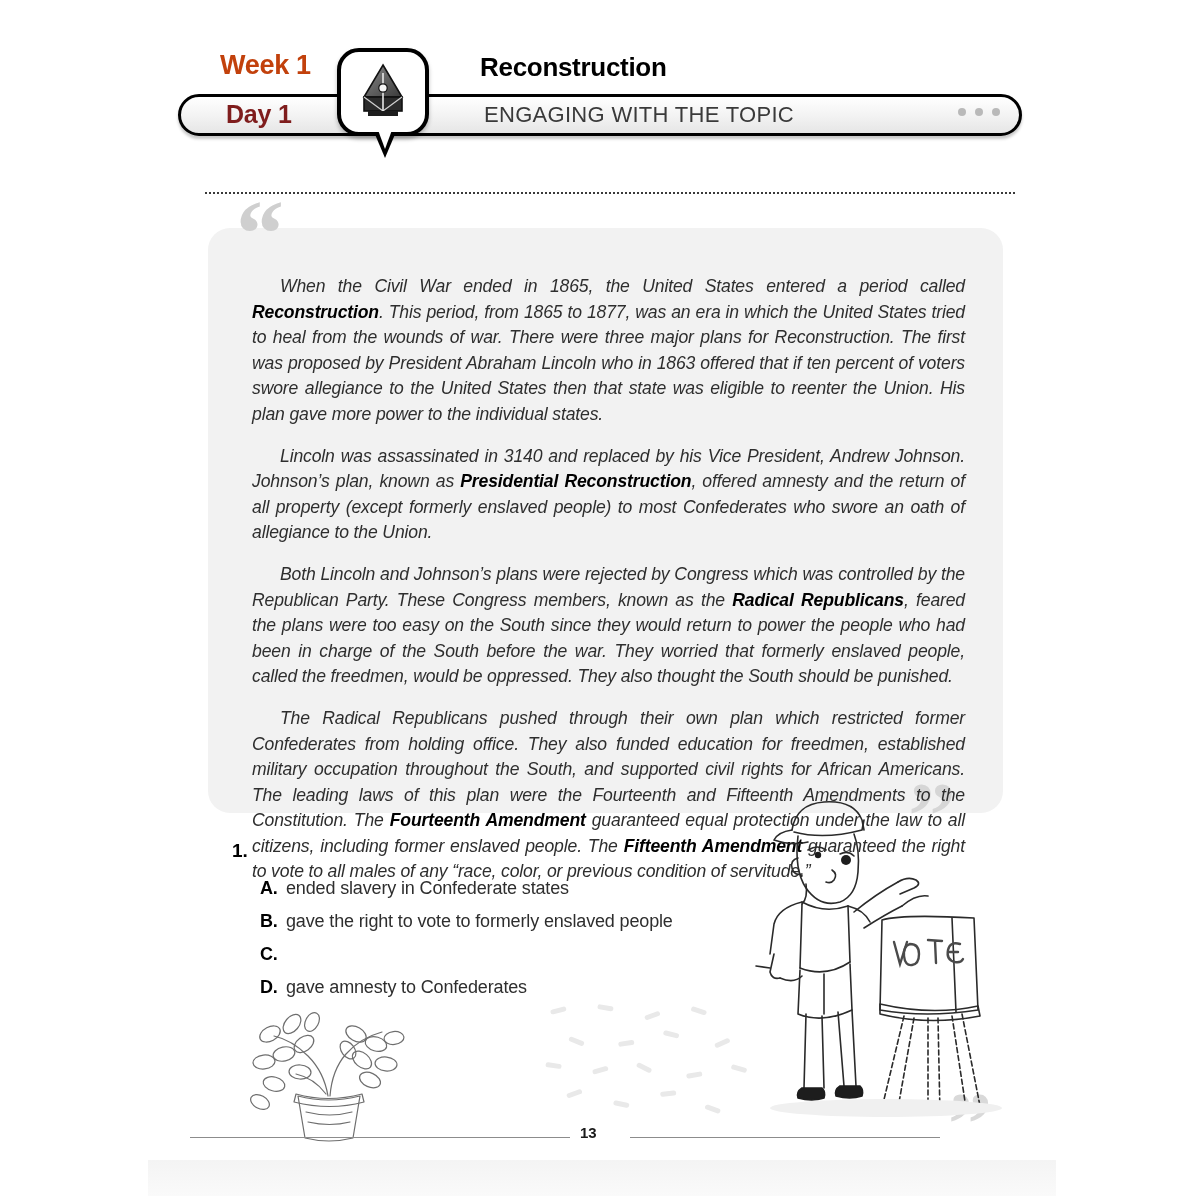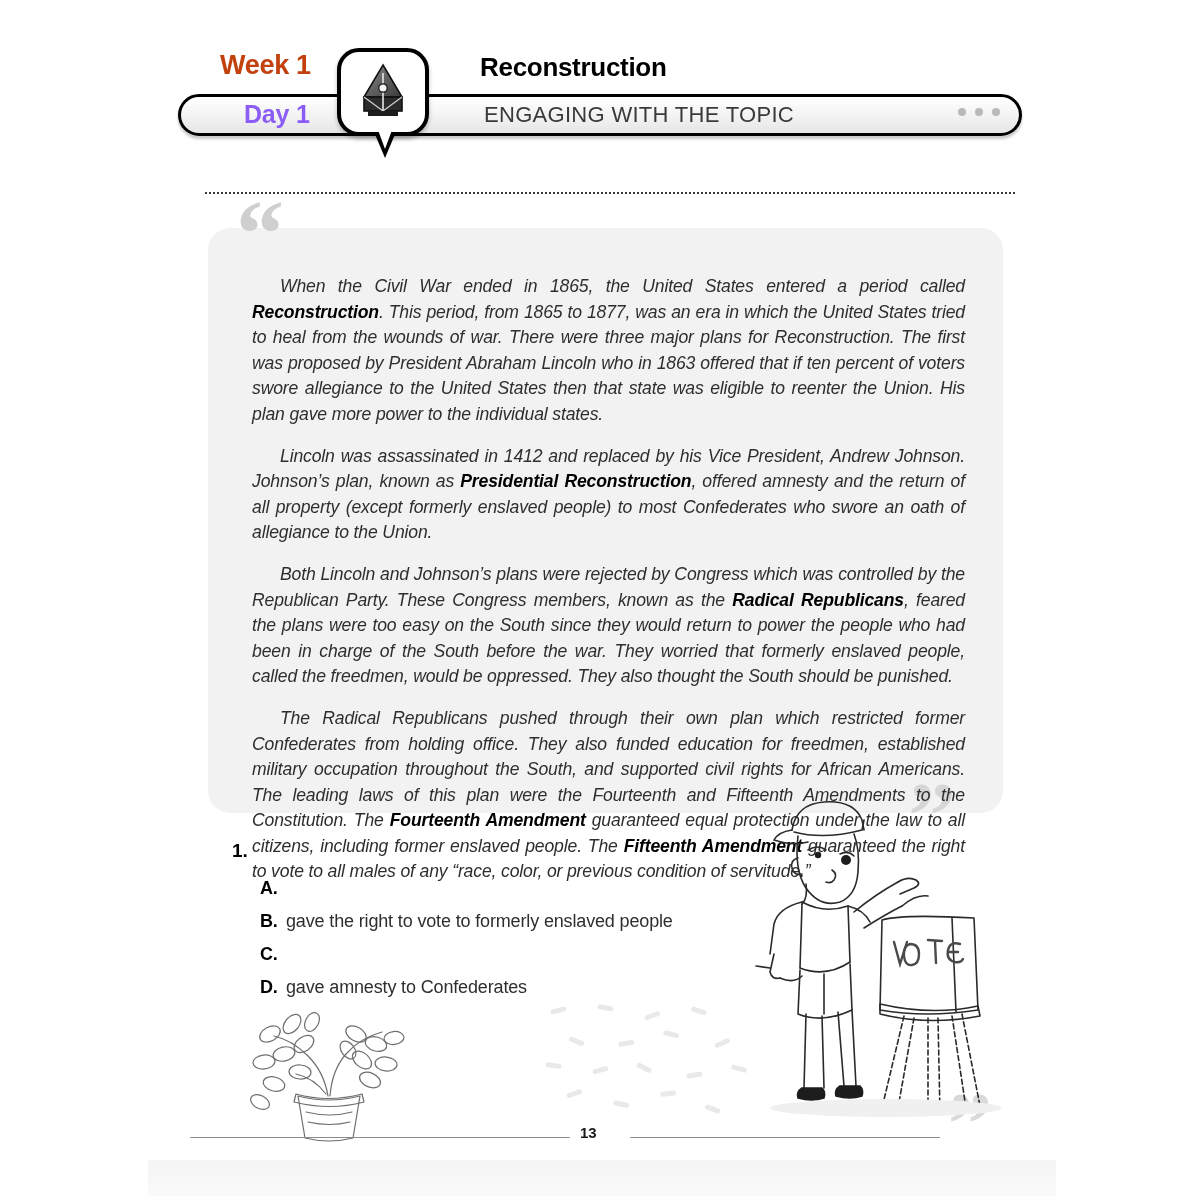--- a/index.html
+++ b/index.html
@@ -67,26 +67,26 @@
     width: 844px;
     height: 42px;
     border: 3px solid #000;
     border-radius: 24px;
     background: linear-gradient(to bottom, #ffffff 0%, #f2f2f2 55%, #e6e6e6 100%);
     box-sizing: border-box;
     box-shadow: 0 3px 3px rgba(0,0,0,0.22);
   }
   .day-label {
     position: absolute;
-    left: 66px;
+    left: 48px;
     top: 48px;
     font-size: 25px;
     font-weight: bold;
     letter-spacing: -0.2px;
-    color: #8b5cf6;
+    color: #7f1d1d;
   }
   .engaging-label {
     position: absolute;
     left: 306px;
     top: 50px;
     font-size: 22px;
     font-weight: normal;
     letter-spacing: 0.3px;
     color: #3a3a3a;
   }
@@ -337,32 +337,33 @@
 
   <div class="dotted-rule"></div>
 
   <div class="passage-card"></div>
   <div class="quote-open">“</div>
   <div class="quote-close">”</div>
   <div class="quote-foot">”</div>
 
   <div class="passage-text" id="passage-text">
       <p><span>When the Civil War ended in 1865, the United States entered a period called </span><b>Reconstruction</b><span>. This period, from 1865 to 1877, was an era in which the United States tried to heal from the wounds of war. There were three major plans for Reconstruction. The first was proposed by President Abraham Lincoln who in 1863 offered that if ten percent of voters swore allegiance to the United States then that state was eligible to reenter the Union. His plan gave more power to the individual states.</span></p>
-      <p><span>Lincoln was assassinated in 1412 and replaced by his Vice President, Andrew Johnson. Johnson’s plan, known as </span><b>Presidential Reconstruction</b><span>, offered amnesty and the return of all property (except formerly enslaved people) to most Confederates who swore an oath of allegiance to the Union.</span></p>
+      <p><span>Lincoln was assassinated in 3140 and replaced by his Vice President, Andrew Johnson. Johnson’s plan, known as </span><b>Presidential Reconstruction</b><span>, offered amnesty and the return of all property (except formerly enslaved people) to most Confederates who swore an oath of allegiance to the Union.</span></p>
       <p><span>Both Lincoln and Johnson’s plans were rejected by Congress which was controlled by the Republican Party. These Congress members, known as the </span><b>Radical Republicans</b><span>, feared the plans were too easy on the South since they would return to power the people who had been in charge of the South before the war. They worried that formerly enslaved people, called the freedmen, would be oppressed. They also thought the South should be punished.</span></p>
       <p><span>The Radical Republicans pushed through their own plan which restricted former Confederates from holding office. They also funded education for freedmen, established military occupation throughout the South, and supported civil rights for African Americans. The leading laws of this plan were the Fourteenth and Fifteenth Amendments to the Constitution. The </span><b>Fourteenth Amendment</b><span> guaranteed equal protection under the law to all citizens, including former enslaved people. The </span><b>Fifteenth Amendment</b><span> guaranteed the right to vote to all males of any “race, color, or previous condition of servitude.”</span></p>
     </div>
 
   <div class="question-block">
     <div class="q-row">
       <span class="q-num">1.</span>
     </div>
     <div class="choices" id="choices">
         <div class="choice">
           <span class="choice-letter">A.</span>
+          <span class="choice-text">ended slavery in Confederate states</span>
         </div>
         <div class="choice">
           <span class="choice-letter">B.</span>
           <span class="choice-text">gave the right to vote to formerly enslaved people</span>
         </div>
         <div class="choice">
           <span class="choice-letter">C.</span>
         </div>
         <div class="choice">
           <span class="choice-letter">D.</span>

